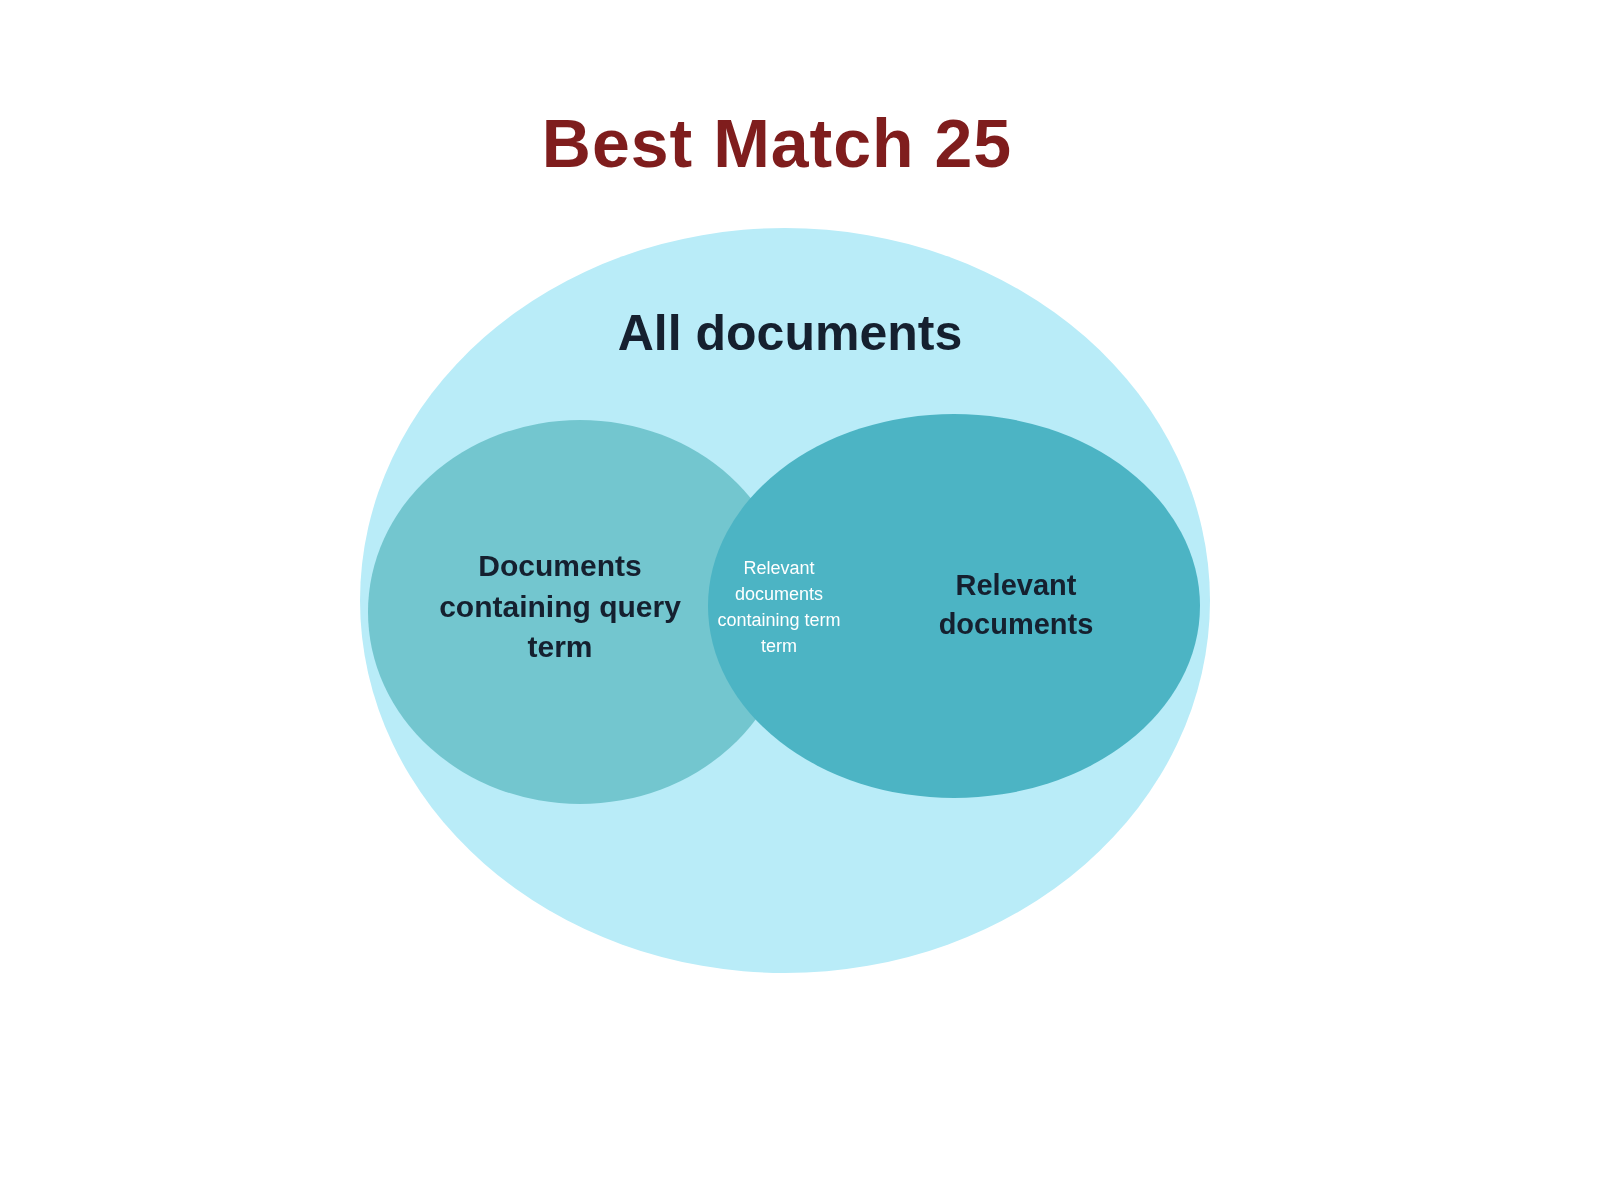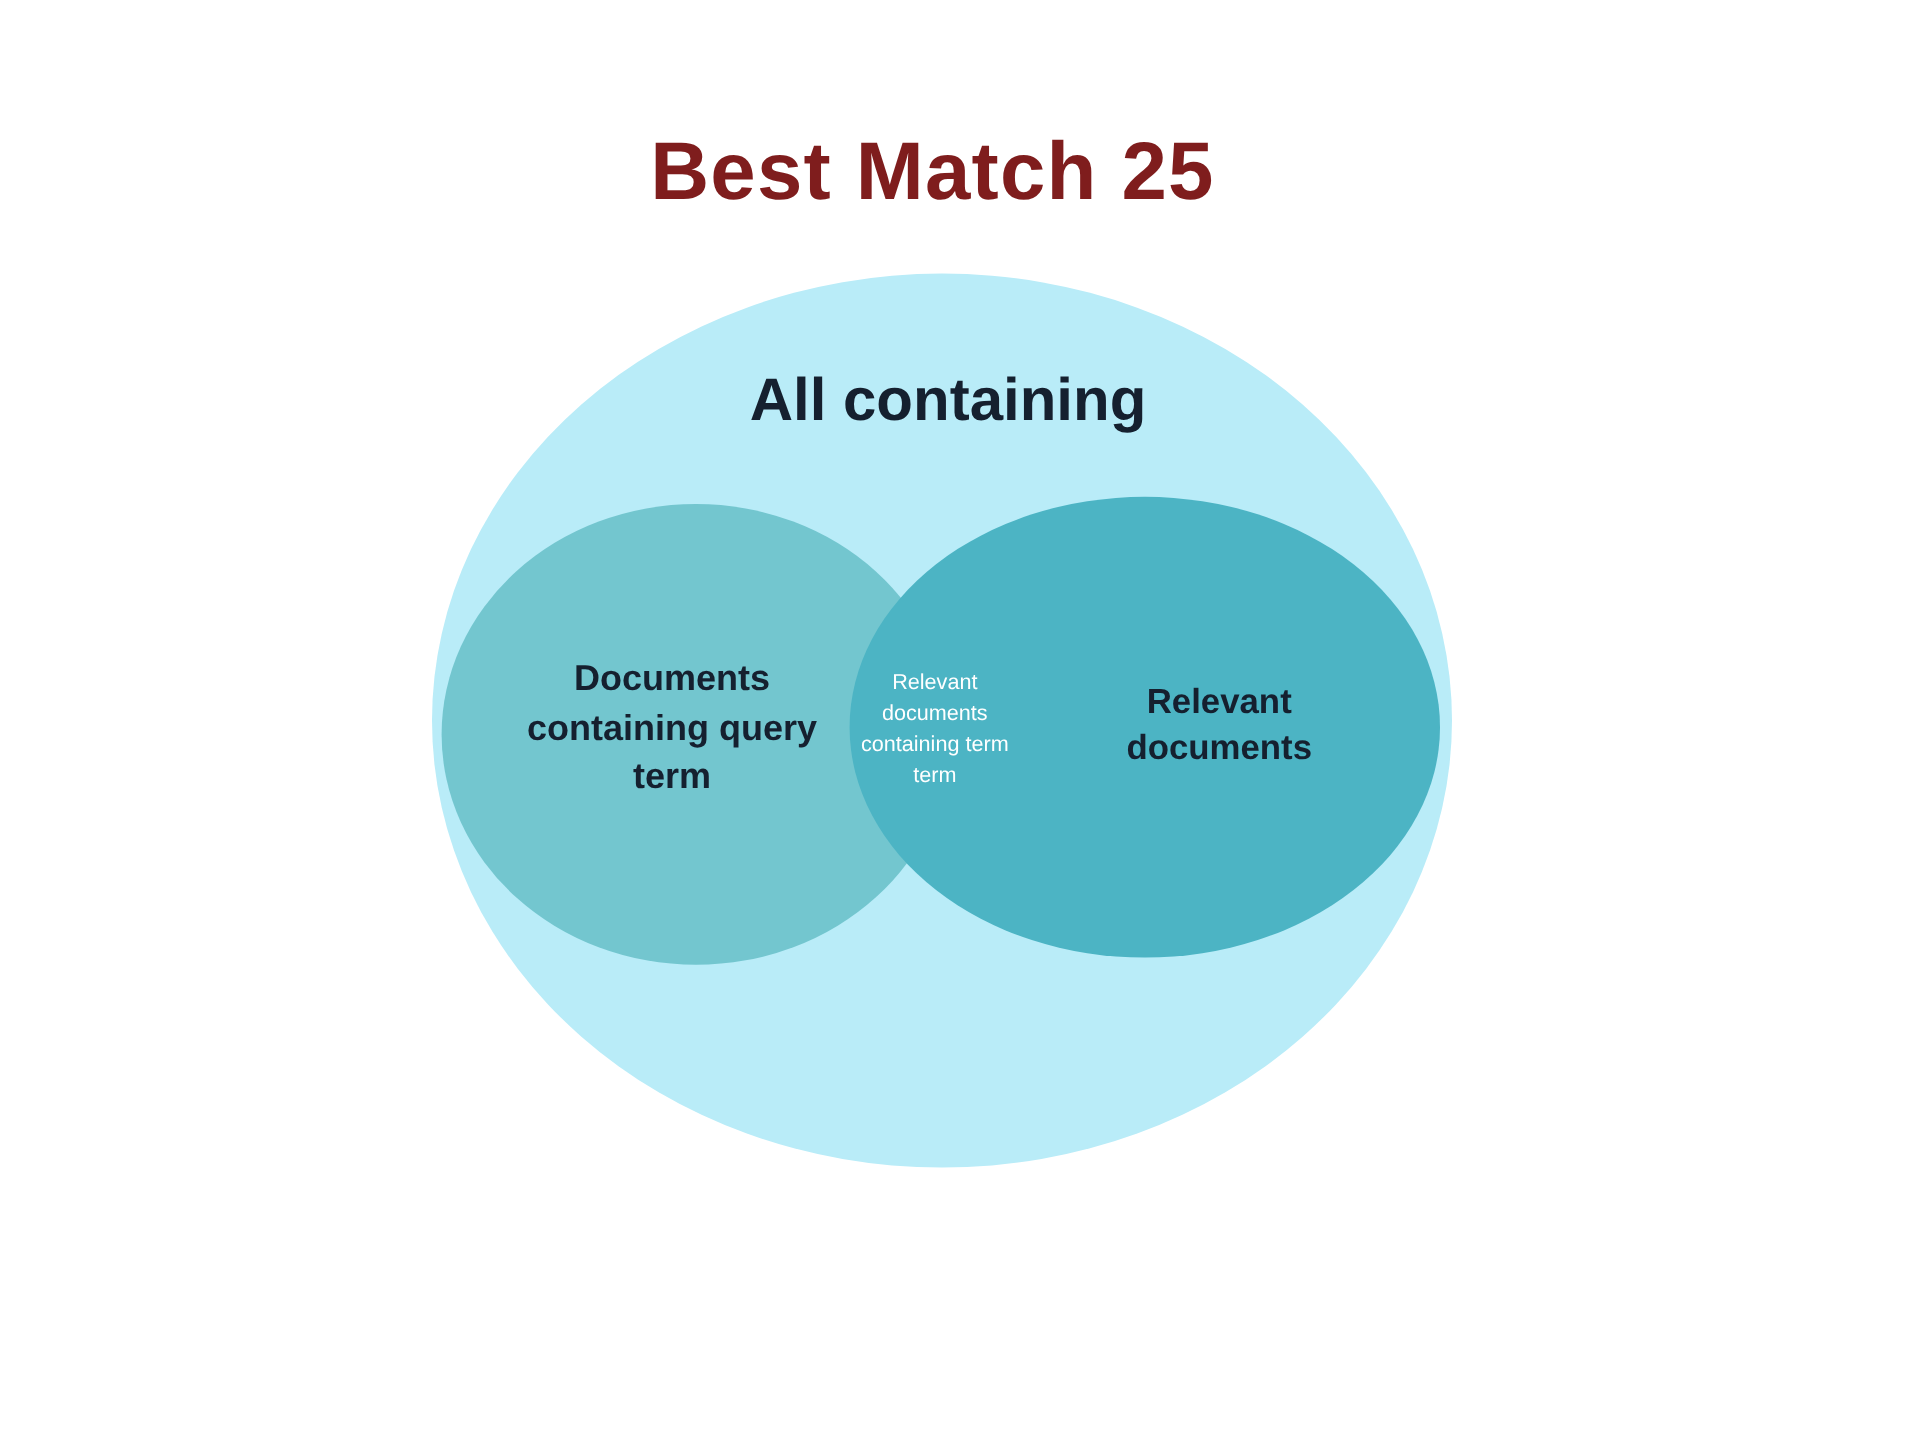--- a/index.html
+++ b/index.html
@@ -91,19 +91,19 @@
 <body>
 
 <div class="title">Best Match 25</div>
 
 <div id="outer-ellipse" class="ellipse" style="background-color: rgb(185, 236, 248);"></div>
 
 <div id="left-ellipse" class="ellipse" style="background-color: rgb(115, 198, 207);"></div>
 
 <div id="right-ellipse" class="ellipse" style="background-color: rgb(76, 180, 196);"></div>
 
-<div id="all-documents-label" class="label">All containing</div>
+<div id="all-documents-label" class="label">All documents</div>
 
 <div id="left-label" class="label">Documents containing query term</div>
 
 <div id="intersection-label" class="label">Relevant documents containing term term</div>
 
 <div id="right-label" class="label">Relevant documents</div>
 
 </body></html>

